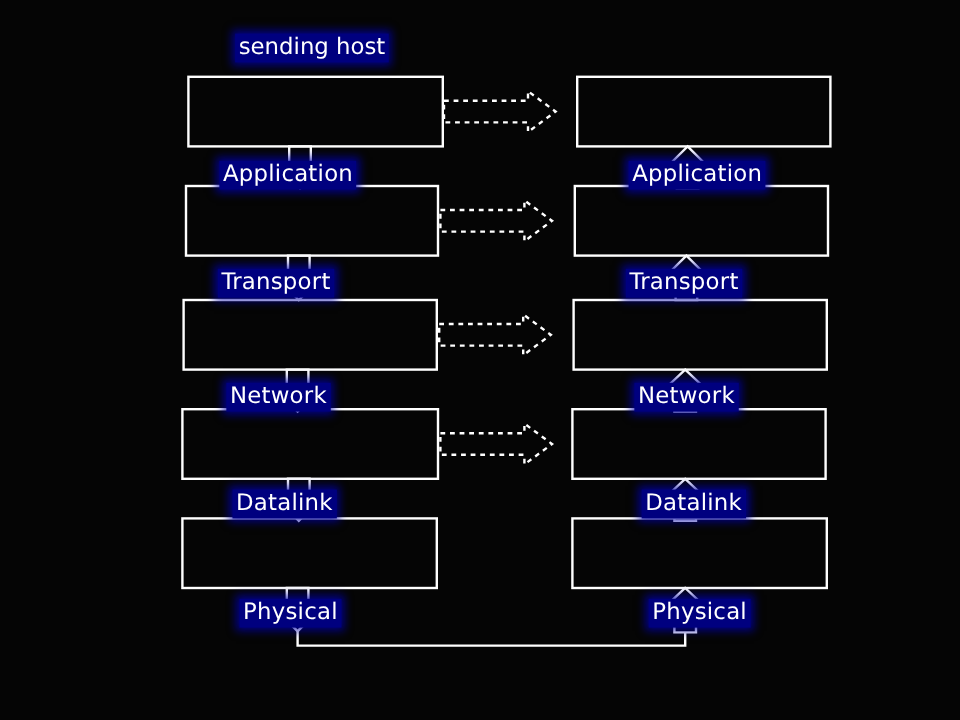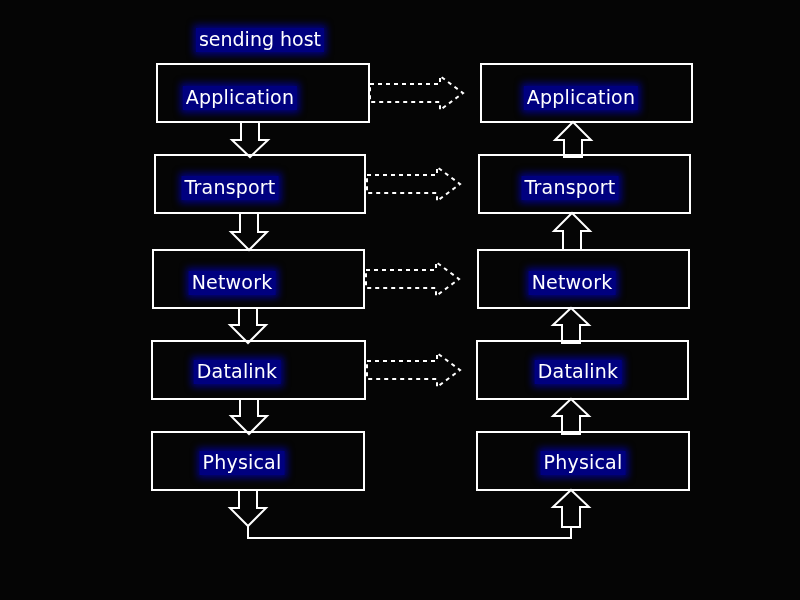--- a/index.html
+++ b/index.html
@@ -26,20 +26,21 @@
   .label-text {
     position: absolute;
     color: #ffffff;
     font-size: 19px;
     line-height: 19px;
     white-space: nowrap;
     background: #00007f;
     padding: 2px 3px 3px 3px;
     box-shadow: 0 0 7px 3px rgba(0,0,170,0.75);
     letter-spacing: 0.2px;
+    margin-top: 48px;
   }
   .host-title {
     position: absolute;
     color: #ffffff;
     font-size: 19px;
     line-height: 19px;
     white-space: nowrap;
     background: #00007f;
     padding: 2px 3px 3px 3px;
     box-shadow: 0 0 7px 3px rgba(0,0,170,0.75);

